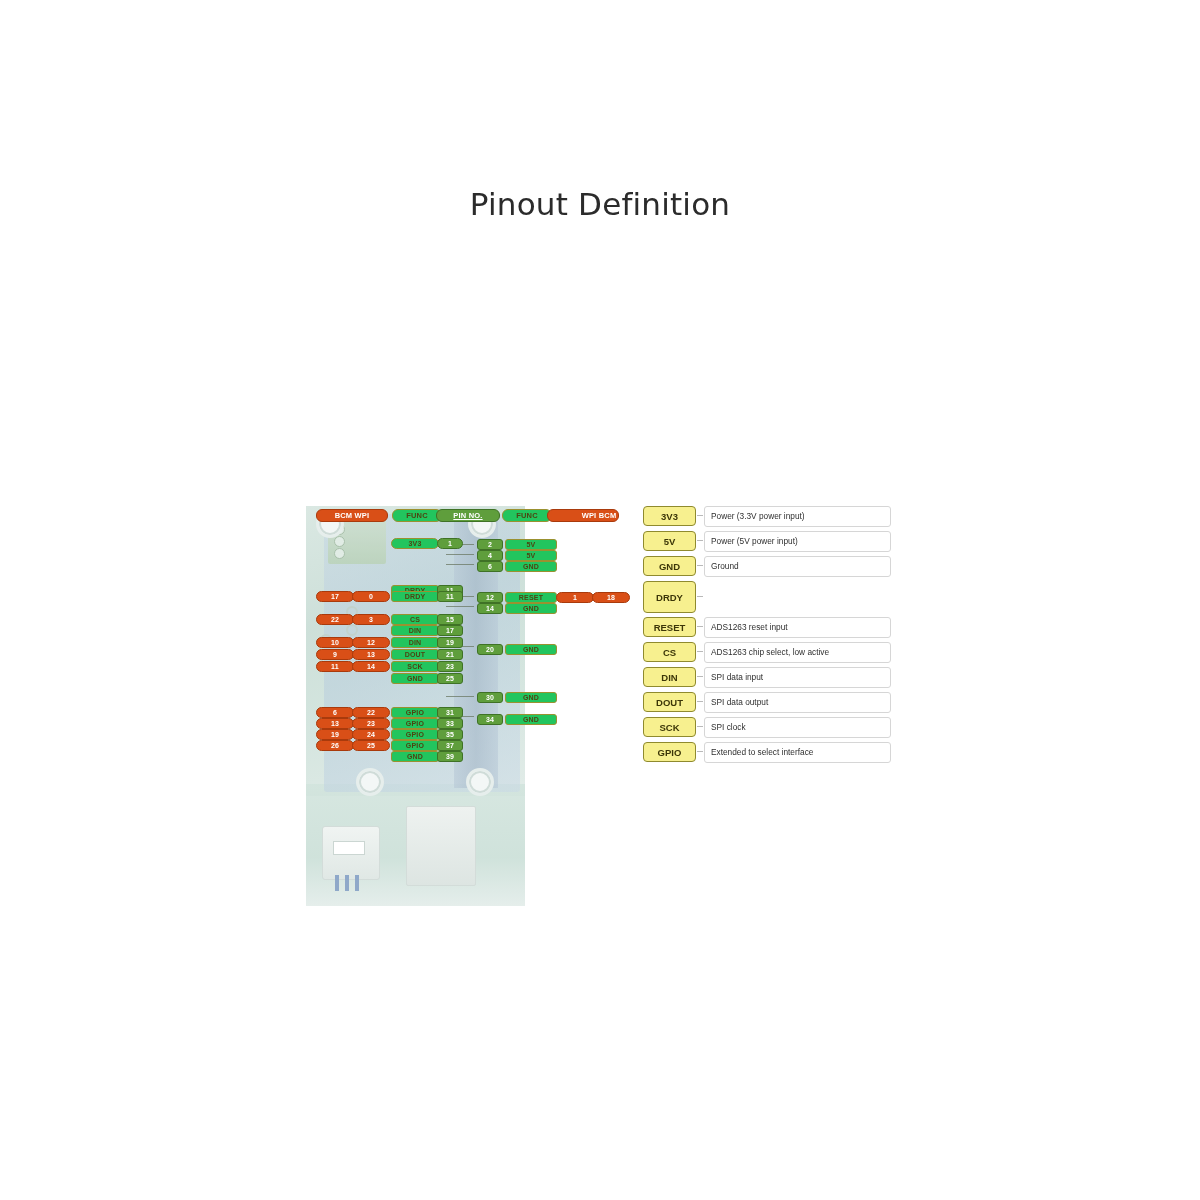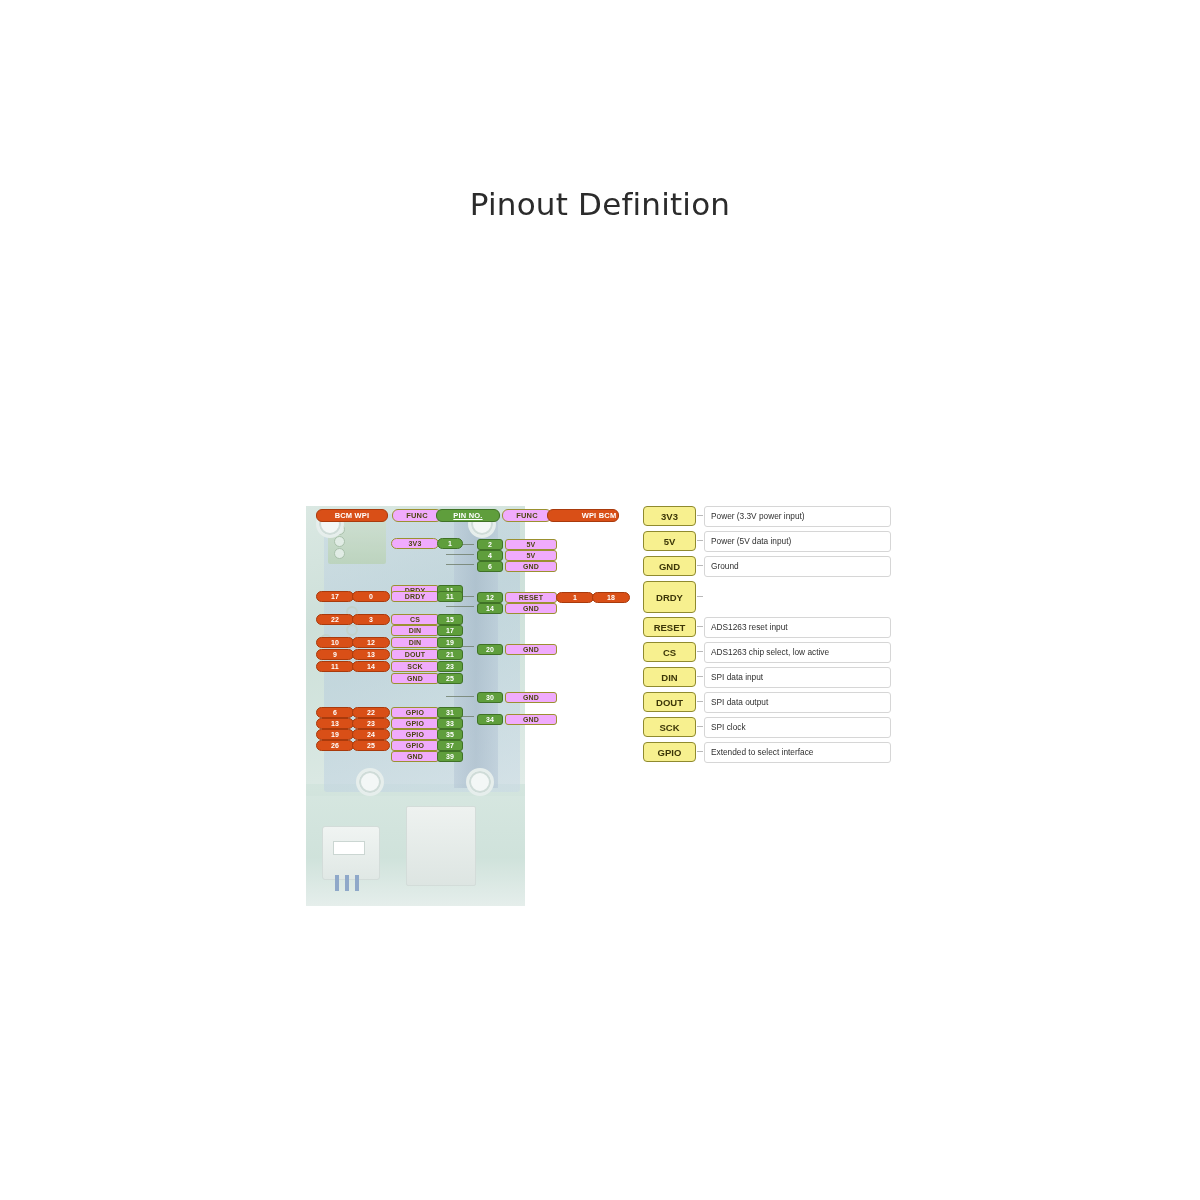--- a/index.html
+++ b/index.html
@@ -77,21 +77,21 @@
     position:absolute;box-sizing:border-box;
     border:1px solid rgba(70,70,40,.75);
     border-radius:3px;
     font-size:7px;line-height:1;font-weight:700;
     color:#4a3f14;
     display:flex;align-items:center;justify-content:center;
     text-align:center;letter-spacing:.2px;
     font-family:"Liberation Sans", sans-serif;
     white-space:nowrap;overflow:hidden;
   }
-  .chip.y{background:#f0abfc;border-color:#9a9130;color:#4d4512;}
+  .chip.y{background:#22c55e;border-color:#9a9130;color:#4d4512;}
   .chip.g{background:#5f9e3c;border-color:#3f7226;color:#ffffff;}
   .chip.o{background:#d94f17;border-color:#a93a0c;color:#ffffff;}
   .chip.hdr{font-size:7.5px;height:13px;border-radius:6px;}
   .chip.pillY{border-radius:6px;}
   .chip.pillG{border-radius:6px;}
   .chip.pillO{border-radius:6px;}
 
   .leadline{position:absolute;background:#6f7d6a;height:1px;opacity:.8;}
 
   
@@ -264,21 +264,21 @@
 
     <div id="legend">
       <div class="lrow">
         <div class="ltag">3V3</div>
         <div class="ldash"></div>
         <div class="ldesc">Power (3.3V power input)</div>
       </div>
       <div class="lrow">
         <div class="ltag">5V</div>
         <div class="ldash"></div>
-        <div class="ldesc">Power (5V data input)</div>
+        <div class="ldesc">Power (5V power input)</div>
       </div>
       <div class="lrow">
         <div class="ltag">GND</div>
         <div class="ldash"></div>
         <div class="ldesc">Ground</div>
       </div>
       <div class="lrow tall">
         <div class="ltag">DRDY</div>
         <div class="ldash"></div>
       </div>

